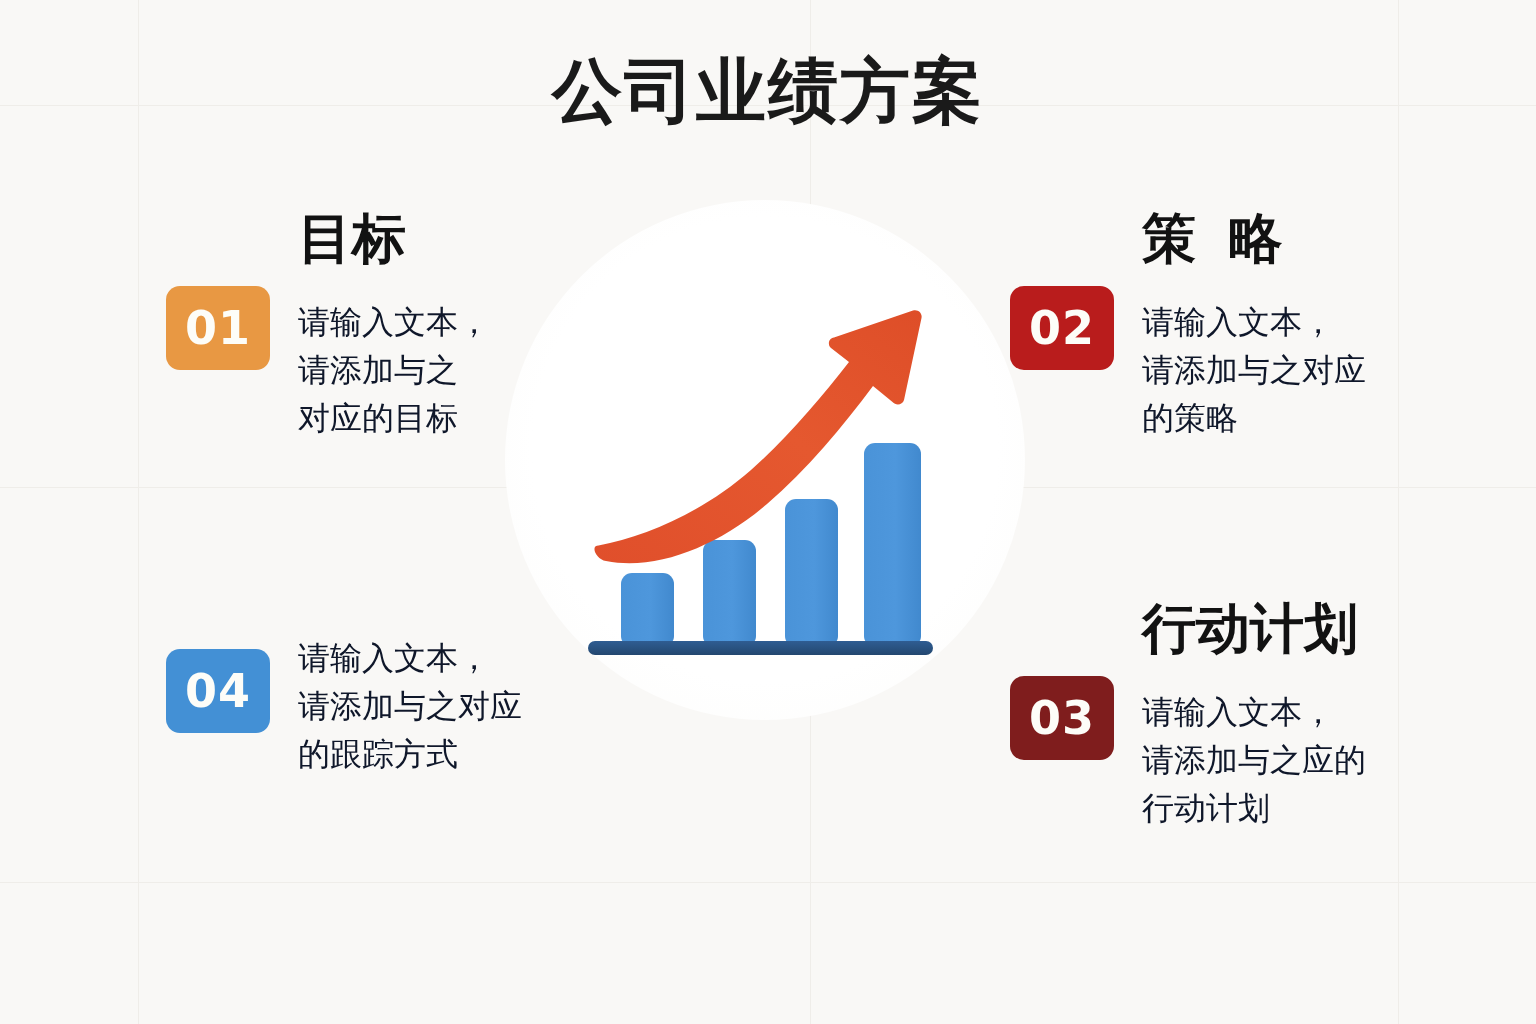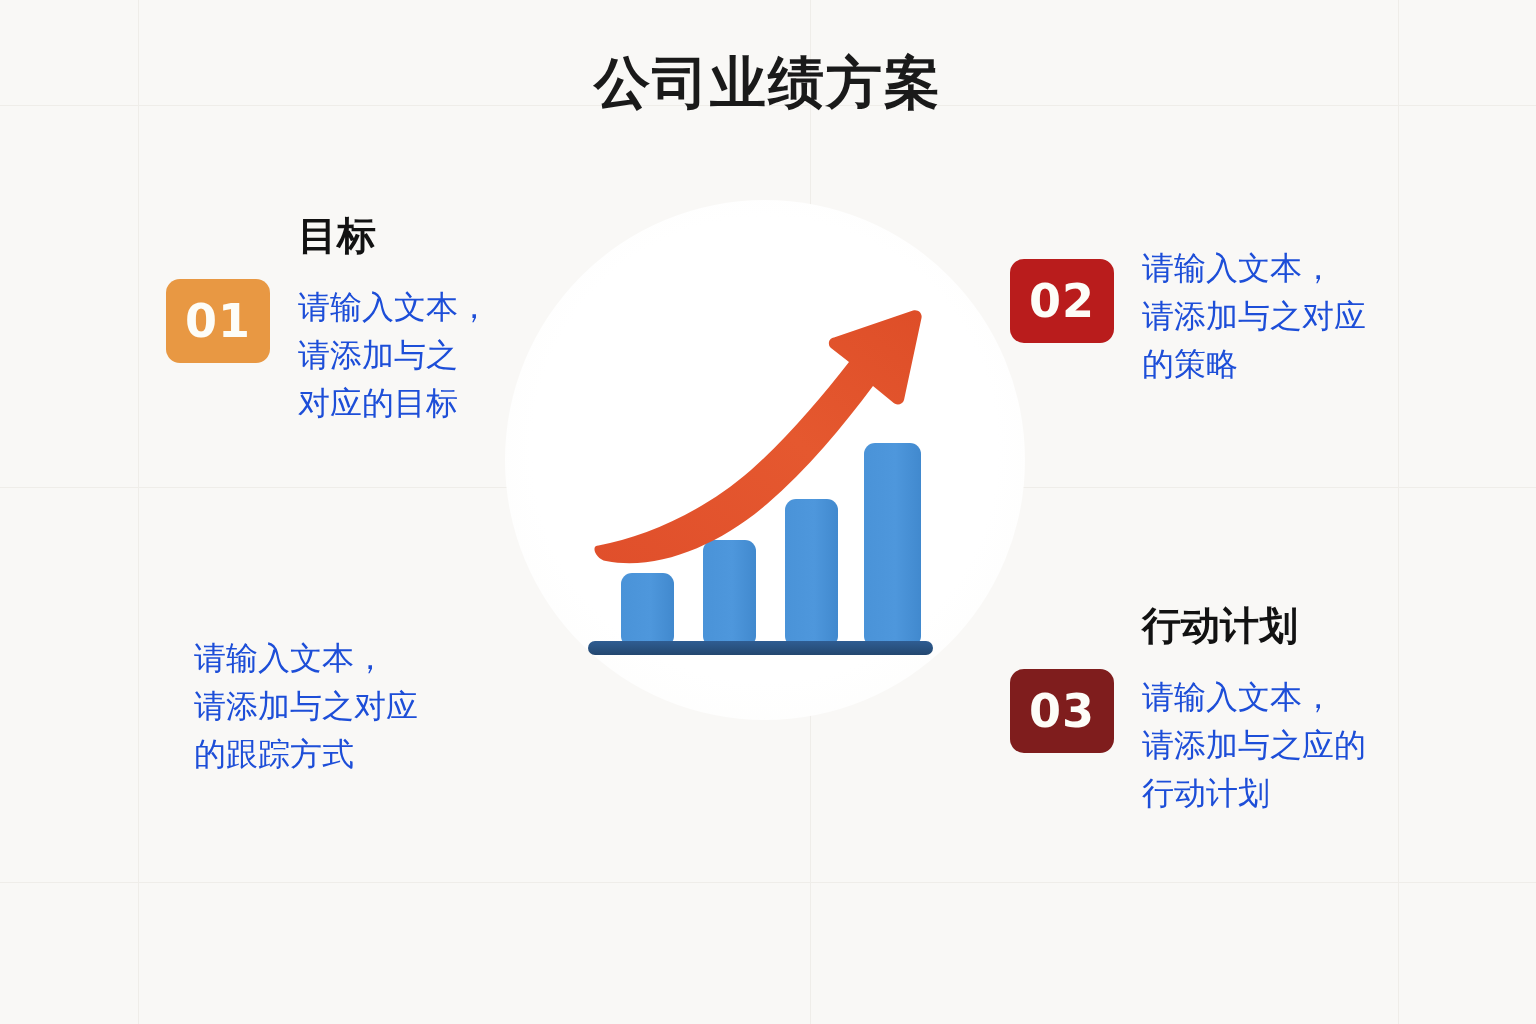--- a/index.html
+++ b/index.html
@@ -25,21 +25,21 @@
     border-radius:50%;
     background:radial-gradient(circle at 50% 48%, #FFFFFF 0%, #FFFFFF 62%, #FDFDFC 80%, rgba(249,248,246,0) 100%);
     z-index:1;
   }
 
   
   #page-title{
     position:absolute;
     top:52px; left:0; right:0;
     text-align:center;
-    font-size:56px;
+    font-size:70px;
     line-height:1.12;
     font-weight:bold;
     color:#1A1A1A;
     letter-spacing:2px;
     z-index:4;
     font-family:"DejaVu Sans","Liberation Sans",sans-serif;
   }
 
   
   .quad{ position:absolute; z-index:4; display:flex; align-items:center; }
@@ -59,32 +59,32 @@
     font-family:"DejaVu Sans","Liberation Sans",sans-serif;
     letter-spacing:1px;
   }
   .badge-01{ background:#E89843; }
   .badge-02{ background:#b91c1c; }
   .badge-03{ background:#7f1d1d; }
   .badge-04{ background:#4390D5; }
 
   .qtext{ margin-left:28px; padding-top:2px; }
   .qtitle{
-    font-size:39px;
+    font-size:54px;
     font-weight:bold;
     color:#121212;
     line-height:1.0;
     white-space:nowrap;
-    font-family:Liberation Serif, serif;
+    font-family:Liberation Mono, monospace;
   }
   .qbody{
     margin-top:28px;
     font-size:32px;
     line-height:48px;
-    color:#1d4ed8;
+    color:#0f172a;
     white-space:pre-line;
     font-family:"DejaVu Sans","Liberation Sans",sans-serif;
   }
 
   
   #growth-chart{
     position:absolute;
     left:575px; top:290px;
     width:380px; height:380px;
     z-index:3;
@@ -112,27 +112,29 @@
     <div class="qtitle">目标</div>
     <div class="qbody">请输入文本，
 请添加与之
 对应的目标</div>
   </div>
 </div>
 
 <div class="quad" id="quad-02">
   <div class="badge badge-02">02</div>
   <div class="qtext">
+    <div class="qtitle">策 略</div>
     <div class="qbody">请输入文本，
 请添加与之对应
 的策略</div>
   </div>
 </div>
 
 <div class="quad" id="quad-04">
+  <div class="badge badge-04">04</div>
   <div class="qtext">
     <div class="qbody">请输入文本，
 请添加与之对应
 的跟踪方式</div>
   </div>
 </div>
 
 <div class="quad" id="quad-03">
   <div class="badge badge-03">03</div>
   <div class="qtext">

